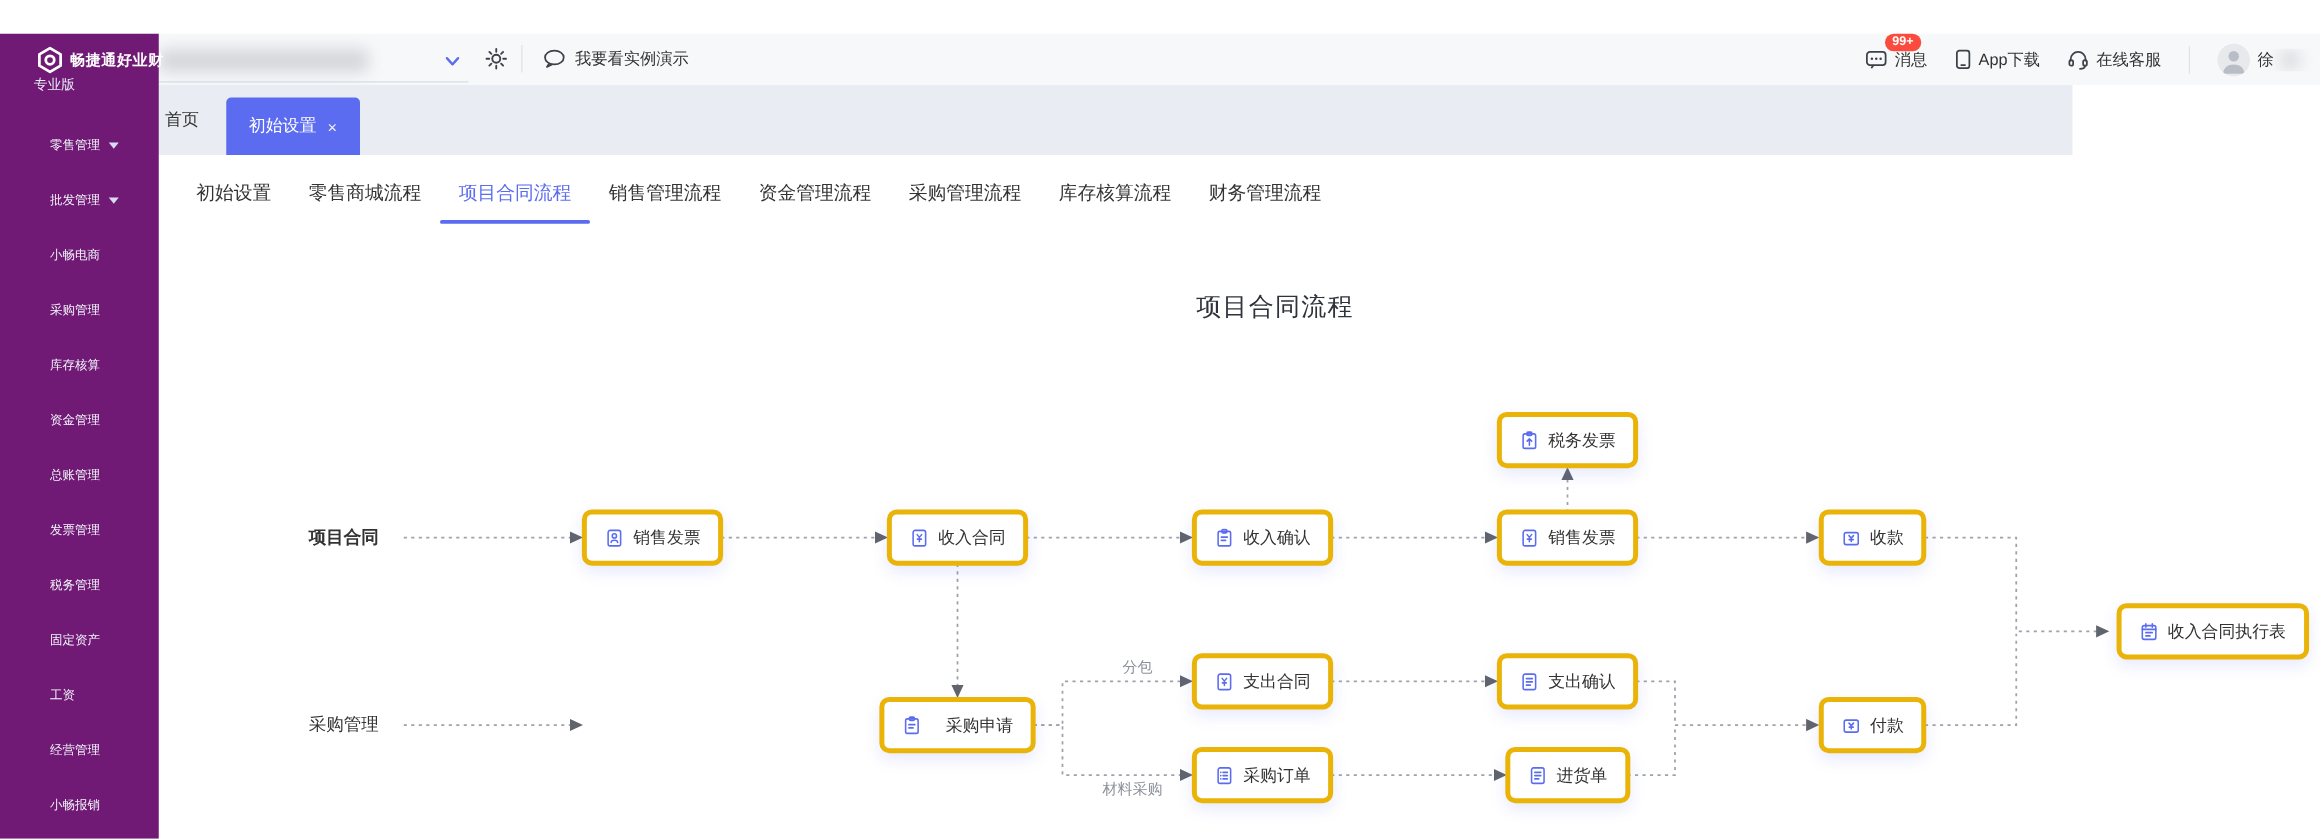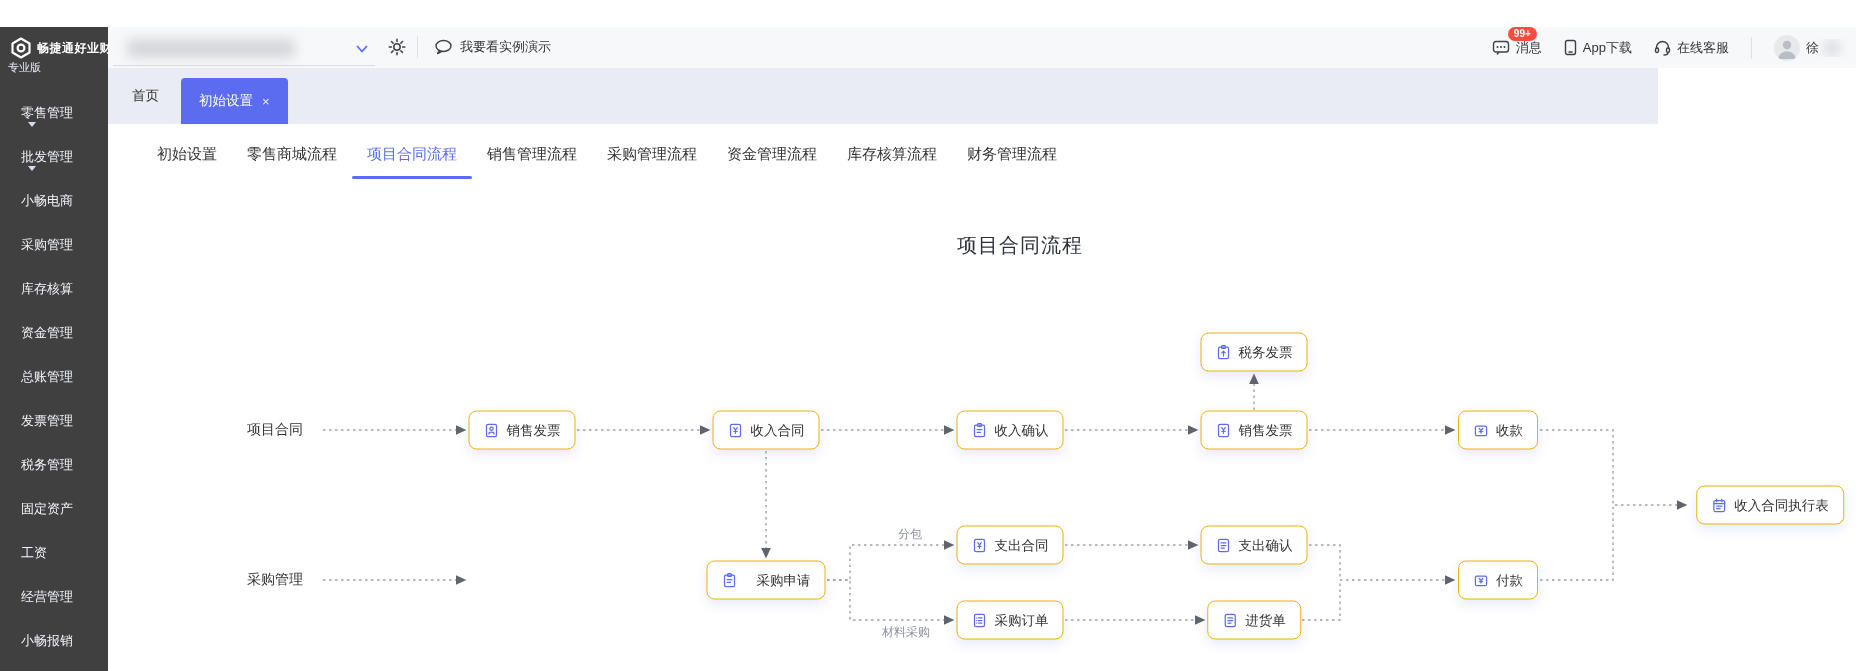--- a/index.html
+++ b/index.html
@@ -7,27 +7,27 @@
     width:1856px;height:671px;position:relative;overflow:hidden;
     background:#ffffff;
     font-family:"Liberation Sans","DejaVu Sans",sans-serif;
     color:#333;
     -webkit-font-smoothing:antialiased;
   }
   
   .top-strip{position:absolute;left:0;top:0;width:1856px;height:27px;background:#fff;}
 
   
-  .sidebar{position:absolute;left:0;top:27px;width:108px;height:644px;background:#404040;z-index:5;}
+  .sidebar{position:absolute;left:0;top:27px;width:108px;height:644px;background:#701a75;z-index:5;padding-left:19px;}
   .logo-block{position:relative;height:50px;}
   .logo-glyph{position:absolute;left:9px;top:9px;width:24px;height:24px;}
   .logo-name{position:absolute;left:37px;top:13px;font-size:12px;font-weight:bold;color:#fff;white-space:nowrap;letter-spacing:.5px;}
   .logo-edition{position:absolute;left:8px;top:33px;font-size:11px;color:#e8ebf5;}
   .side-menu{display:flex;flex-direction:column;gap:20px;padding-top:27px;}
-  .side-item{height:24px;display:flex;padding-left:21px;font-size:13px;color:#f2f4fa;cursor:pointer;white-space:nowrap;flex-direction:column;}
+  .side-item{height:24px;display:flex;align-items:center;padding-left:21px;font-size:10px;color:#f2f4fa;cursor:pointer;white-space:nowrap;}
   .side-item .caret{margin-left:7px;width:0;height:0;border-left:4.5px solid transparent;border-right:4.5px solid transparent;border-top:5px solid #d7ddef;}
 
   
   .header{position:absolute;left:108px;top:27px;width:1748px;height:41px;background:#f7f8fa;z-index:4;}
   .company-select{position:absolute;left:5px;top:5px;width:262px;height:33px;border-bottom:1px solid #d9dce2;cursor:pointer;}
   .blur-patch{background:#b9bcc2;filter:blur(6px);opacity:.55;border-radius:4px;}
   .company-blur{position:absolute;left:14px;top:7px;width:168px;height:19px;}
   .chevron{position:absolute;right:6px;top:10px;width:14px;height:14px;}
   .gear-btn{position:absolute;left:278px;top:9px;width:22px;height:22px;cursor:pointer;}
   .hdr-divider{position:absolute;top:9px;width:1px;height:22px;background:#e0e2e6;}
@@ -59,21 +59,21 @@
   .flow-title{position:absolute;left:912px;top:108px;transform:translateX(-50%);font-size:20px;color:#2e323a;letter-spacing:1px;white-space:nowrap;}
 
   
   .flow-wrap{position:absolute;left:0;top:0;width:1748px;height:547px;}
   .edges-svg{position:absolute;left:0;top:0;}
   .lane-label{position:absolute;transform:translate(-50%,-50%);font-size:14px;color:#333;white-space:nowrap;}
   .edge-label{position:absolute;transform:translate(-50%,-50%);font-size:12px;color:#8b909a;white-space:nowrap;}
   .flow-node{
     position:absolute;transform:translate(-50%,-50%);
     display:inline-flex;align-items:center;gap:7px;
-    background:#fff;border:1px solid #eab308;border-radius:8px;
+    background:#fff;border:4px solid #eab308;border-radius:8px;
     padding:0 14px;height:37px;
     box-shadow:0 5px 12px rgba(99,112,240,.15);
     font-size:13.5px;color:#333;white-space:nowrap;cursor:pointer;
   }
   .flow-node svg{flex:0 0 auto;}
 </style>
 </head>
 <body>
 
 <div class="top-strip"></div>
@@ -202,22 +202,22 @@
     <span class="tab-close">×</span>
   </div>
 </div>
 
 <div class="content">
   <div class="subnav" id="subnav">
     <div class="subnav-item">初始设置</div>
       <div class="subnav-item">零售商城流程</div>
       <div class="subnav-item active">项目合同流程</div>
       <div class="subnav-item">销售管理流程</div>
+      <div class="subnav-item">资金管理流程</div>
       <div class="subnav-item">采购管理流程</div>
-      <div class="subnav-item">资金管理流程</div>
       <div class="subnav-item">库存核算流程</div>
       <div class="subnav-item">财务管理流程</div>
   </div>
 
   <div class="flow-title">项目合同流程</div>
 
   <div class="flow-wrap" id="flow-wrap">
     <svg class="edges-svg" id="edges-svg" width="1748" height="547">
       <defs>
         <marker id="arrow" orient="auto" markerWidth="9" markerHeight="8" refX="6.5" refY="3.5">
@@ -234,21 +234,21 @@
         <polyline points="215,456 357,456" fill="none" stroke="#9da2ab" stroke-width="1.4" stroke-dasharray="2.5 3.5" marker-end="url(#arrow)"></polyline>
         <polyline points="713,456 742,456 742,421 845,421" fill="none" stroke="#9da2ab" stroke-width="1.4" stroke-dasharray="2.5 3.5" marker-end="url(#arrow)"></polyline>
         <polyline points="713,456 742,456 742,496 845,496" fill="none" stroke="#9da2ab" stroke-width="1.4" stroke-dasharray="2.5 3.5" marker-end="url(#arrow)"></polyline>
         <polyline points="957,421 1089,421" fill="none" stroke="#9da2ab" stroke-width="1.4" stroke-dasharray="2.5 3.5" marker-end="url(#arrow)"></polyline>
         <polyline points="957,496 1096,496" fill="none" stroke="#9da2ab" stroke-width="1.4" stroke-dasharray="2.5 3.5" marker-end="url(#arrow)"></polyline>
         <polyline points="1201,421 1232,421 1232,456 1346,456" fill="none" stroke="#9da2ab" stroke-width="1.4" stroke-dasharray="2.5 3.5" marker-end="url(#arrow)"></polyline>
         <polyline points="1194,496 1232,496 1232,458" fill="none" stroke="#9da2ab" stroke-width="1.4" stroke-dasharray="2.5 3.5"></polyline>
         <polyline points="1432,306 1505,306 1505,381 1578,381" fill="none" stroke="#9da2ab" stroke-width="1.4" stroke-dasharray="2.5 3.5" marker-end="url(#arrow)"></polyline>
         <polyline points="1432,456 1505,456 1505,383" fill="none" stroke="#9da2ab" stroke-width="1.4" stroke-dasharray="2.5 3.5"></polyline>
       </svg>
-  <div class="lane-label" style="left: 167px; top: 306px;">项目合同</div>
+  <div class="lane-label" style="left: 167px; top: 306px; font-weight: bold;">项目合同</div>
       <div class="lane-label" style="left: 167px; top: 456px;">采购管理</div>
       <div class="edge-label" style="left: 802px; top: 410px;">分包</div>
       <div class="edge-label" style="left: 798px; top: 508px;">材料采购</div>
       <div class="flow-node" style="left: 414px; top: 306px;">
         <svg width="16" height="16" viewBox="0 0 16 16" fill="none" stroke="#5b6cf0" stroke-width="1.25" stroke-linecap="round" stroke-linejoin="round">
           <rect x="3" y="1.8" width="10" height="12.4" rx="1.6"></rect>
           <circle cx="8" cy="6.2" r="1.7"></circle>
           <path d="M5.4 11.4c0-2.3 5.2-2.3 5.2 0"></path>
         </svg>
         <span>销售发票</span>

